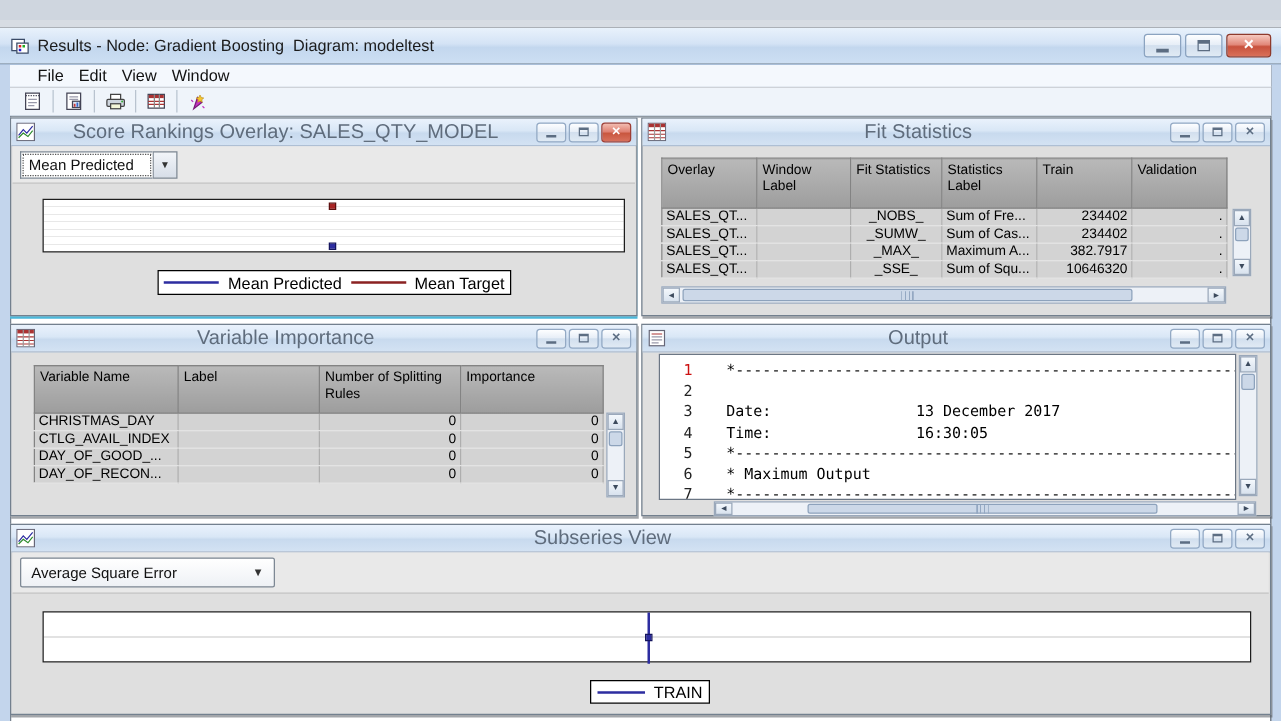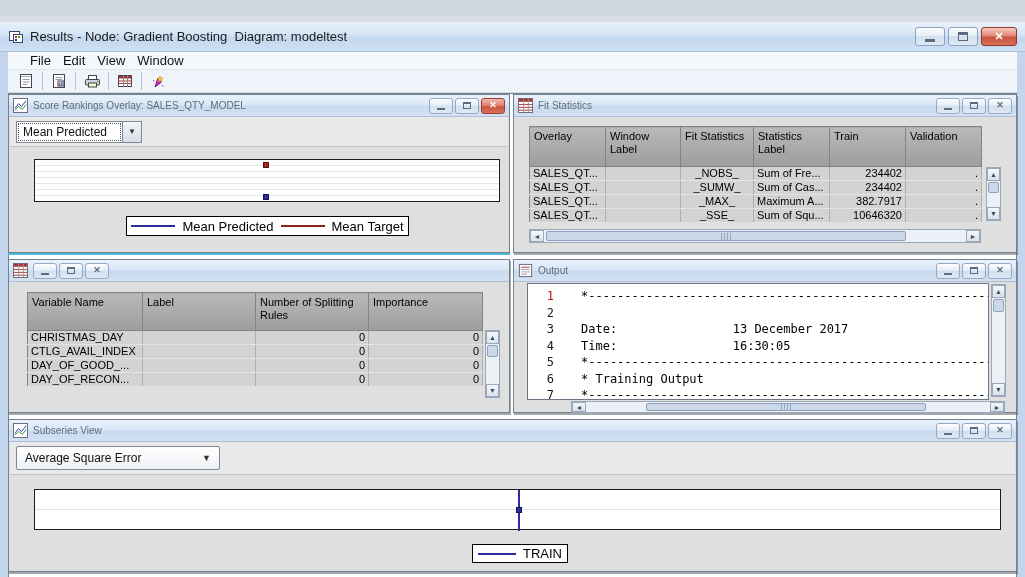--- a/index.html
+++ b/index.html
@@ -38,21 +38,21 @@
   .frame-right { position:absolute; left:1017px; top:36px; width:8px; height:530px; background:#c3d5ec; }
   .frame-bottom{ position:absolute; left:0; top:566px; width:1025px; height:8px; background:#c3d2e6; }
   .behind-bar  { position:absolute; left:0; top:574px; width:1025px; height:3px; background:#c6cfdc; }
   .behind-bar .cyan { position:absolute; left:0; top:0; width:312px; height:3px; background:#3cc3e4; }
 
   
   .panel { position:absolute; background:#dfdfdf; border:1px solid #73808e; box-shadow:1px 2px 0 rgba(88,93,100,.55); }
   .panel.active { box-shadow:0 2px 0 #4cb8da; }
   .ptitle { height:22px; background:linear-gradient(#eaf2fc, #d9e7f6 45%, #c8daee 55%, #d3e2f3);
     border-bottom:1px solid #aebfd4; display:flex; align-items:center; padding:0 4px; gap:5px; }
-  .ptitle .ptxt { flex:1; font-size:10px; color:#5f6c7c; white-space:pre; }
+  .ptitle .ptxt { flex:1; font-size:16px; color:#5f6c7c; white-space:pre;text-align:center; }
   .pbtns { display:flex; gap:2px; }
   .pbtn { width:24px; height:16px; border:1px solid #93a9c4; border-radius:3px;
     background:linear-gradient(#fdfeff, #e7eef7 45%, #d2dfee 50%, #e0eaf4);
     color:#5c6d82; display:flex; align-items:center; justify-content:center; }
   .pbtn.red { background:linear-gradient(#f2bcb1, #e08173 45%, #c9573f 55%, #d8705c); border-color:#9e3d33; color:#fff; }
   .pbtn .g-min { width:8px; height:2px; margin-top:7px; }
   .pbtn .g-max { width:8px; height:7px; border-top-width:2px; }
   .pbtn .g-x { font-size:9px; }
 
   .pstrip { position:absolute; left:1px; right:1px; background:#e9e9e9; border-bottom:1px solid #c2c2c2; display:flex; align-items:center; padding-left:6px; }
@@ -344,20 +344,21 @@
         <svg width="15" height="15" viewBox="0 0 16 16">
             <rect x="0.5" y="0.5" width="15" height="15" fill="#fff" stroke="#667"></rect>
             <rect x="1" y="1" width="14" height="3" fill="#a33"></rect>
             <line x1="1" y1="7" x2="15" y2="7" stroke="#a33"></line>
             <line x1="1" y1="10" x2="15" y2="10" stroke="#a33"></line>
             <line x1="1" y1="13" x2="15" y2="13" stroke="#a33"></line>
             <line x1="6" y1="1" x2="6" y2="15" stroke="#999"></line>
             <line x1="11" y1="1" x2="11" y2="15" stroke="#999"></line>
           </svg>
       </span>
+      <span class="ptxt">Variable Importance</span>
       <span class="pbtns">
         <span class="pbtn">
             <span class="g-min"></span>
           </span>
         <span class="pbtn">
             <span class="g-max"></span>
           </span>
         <span class="pbtn">
             <span class="g-x">✕</span>
           </span>
@@ -433,21 +434,21 @@
             <span class="g-x">✕</span>
           </span>
       </span>
     </div>
     <div class="outbox" style="left:13px; top:23px; width:462px; height:117px;">
       <div class="oline"><span class="lnum">1</span><span class="ltext">*----------------------------------------------------------------------------------------</span></div>
       <div class="oline"><span class="lnum">2</span></div>
       <div class="oline"><span class="lnum">3</span><span class="ltext">Date:                13 December 2017</span></div>
       <div class="oline"><span class="lnum">4</span><span class="ltext">Time:                16:30:05</span></div>
       <div class="oline"><span class="lnum">5</span><span class="ltext">*----------------------------------------------------------------------------------------</span></div>
-      <div class="oline"><span class="lnum">6</span><span class="ltext">* Training Output</span></div>
+      <div class="oline"><span class="lnum">6</span><span class="ltext">* Maximum Output</span></div>
       <div class="oline"><span class="lnum">7</span><span class="ltext">*----------------------------------------------------------------------------------------</span></div>
     </div>
     <div class="sbv" style="left:477px; top:24px; height:113px;">
       <span class="sb-btn">▲</span>
       <span class="sb-thumb" style="height:13px; margin:1px 1px;"></span>
       <span class="sb-btn" style="margin-top:auto;">▼</span>
     </div>
     <div class="sbh" style="left:57px; top:141px; width:434px; height:12px;">
       <span class="sb-btn">◄</span>
       <span class="sb-thumb" style="width:280px; margin:1px 0 1px 60px;">

